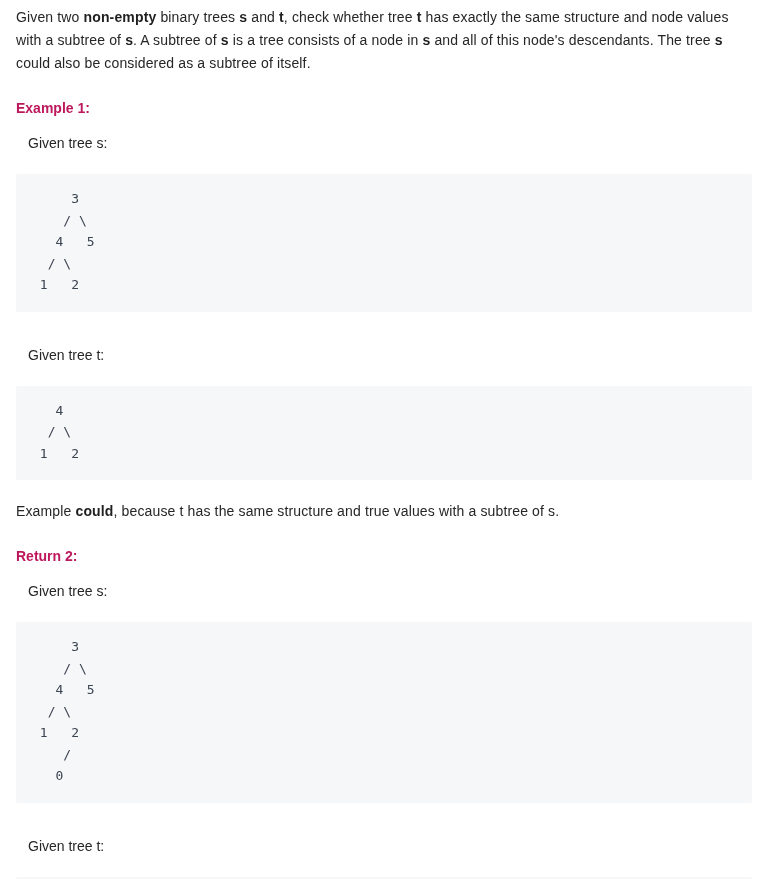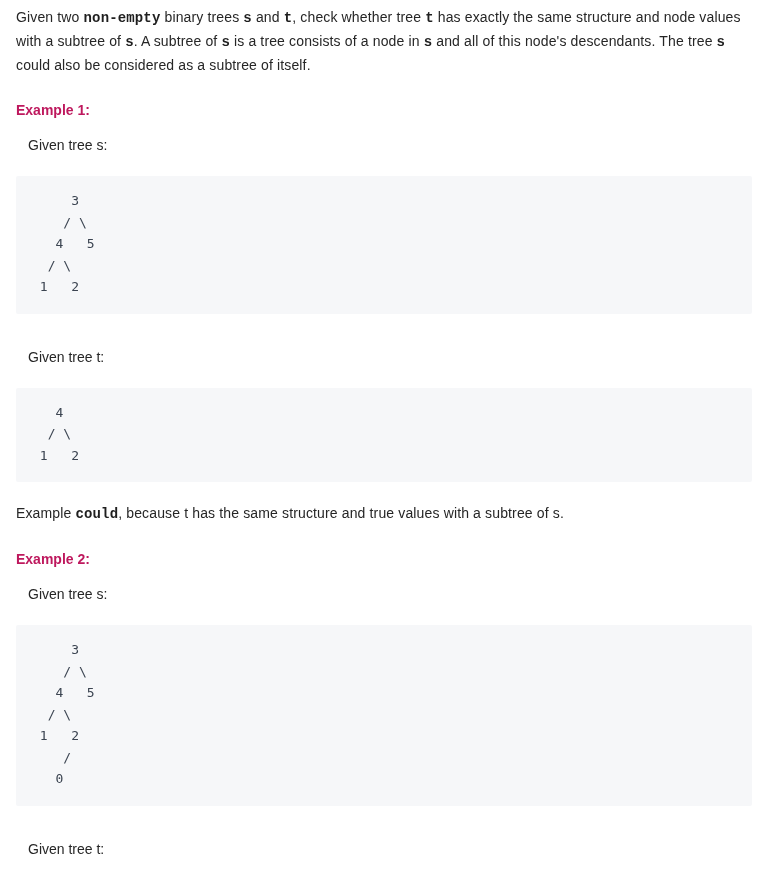--- a/index.html
+++ b/index.html
@@ -64,21 +64,20 @@
     font-family: "DejaVu Sans Mono", monospace;
     font-size: 13px;
     line-height: 21.5px;
     color: #3b4451;
     white-space: pre;
     letter-spacing: 0;
   }
   b, strong {
     font-weight: bold;
     color: #1f1f1f;
-    font-family: Liberation Mono, monospace;
   }
 </style>
 </head>
 <body>
 
 <div class="page">
 
   <p class="para intro"><span>Given two </span><b>non-empty</b><span> binary trees </span><b>s</b><span> and </span><b>t</b><span>, check whether tree </span><b>t</b><span> has exactly the same structure and node values with a subtree of </span><b>s</b><span>. A subtree of </span><b>s</b><span> is a tree consists of a node in </span><b>s</b><span> and all of this node's descendants. The tree </span><b>s</b><span> could also be considered as a subtree of itself.</span></p>
 
   <div class="gap-before-example"></div>
@@ -102,21 +101,21 @@
   / \
  1   2</pre>
     </div>
     <div class="gap-return"></div>
     <p class="para"><span>Example </span><b>could</b><span>, because t has the same structure and true values with a subtree of s.</span></p>
   </div>
 
   <div class="gap-before-example"></div>
 
   <div>
-    <p class="section-title">Example 2:</p>
+    <p class="section-title">Return 2:</p>
     <p class="label">Given tree s:</p>
     <div class="gap-sm"></div>
     <div class="codeblock">
       <pre>     3
     / \
    4   5
   / \
  1   2
     /
    0</pre>

